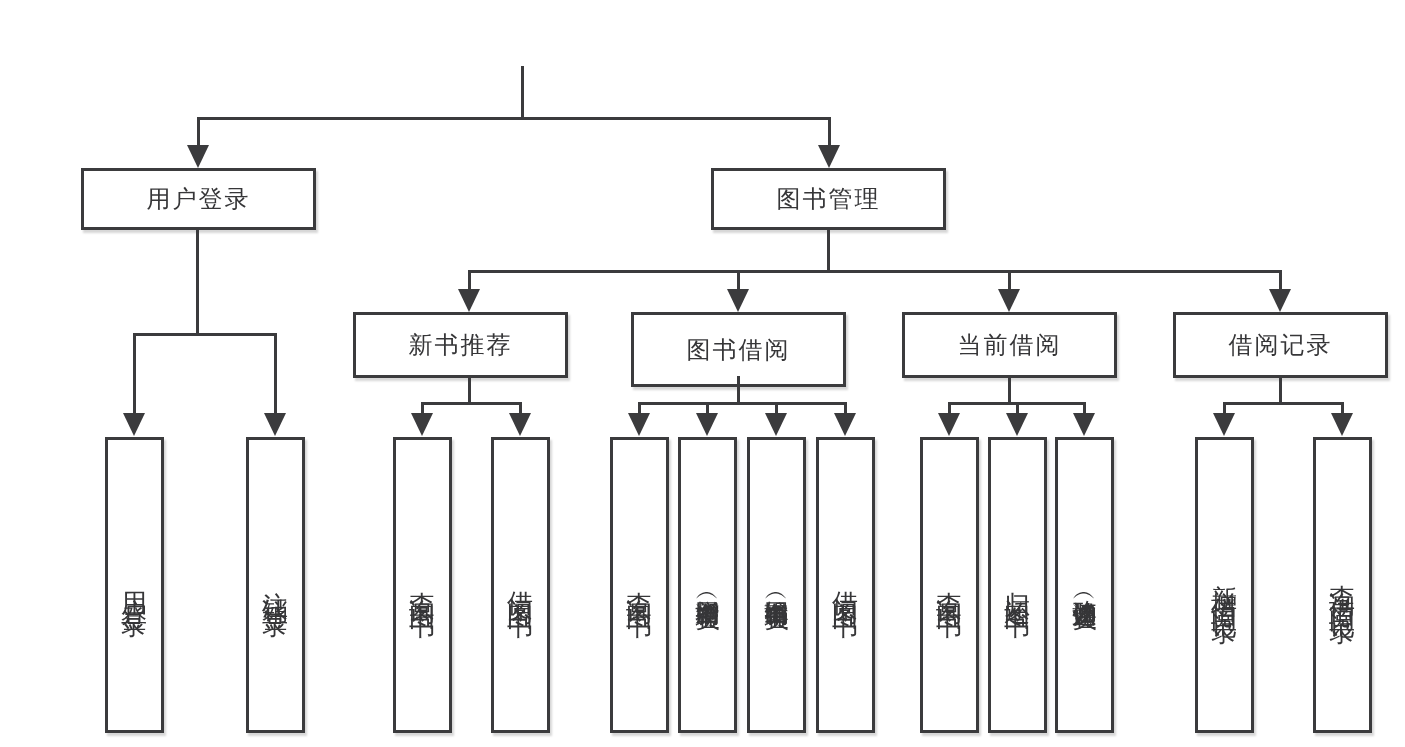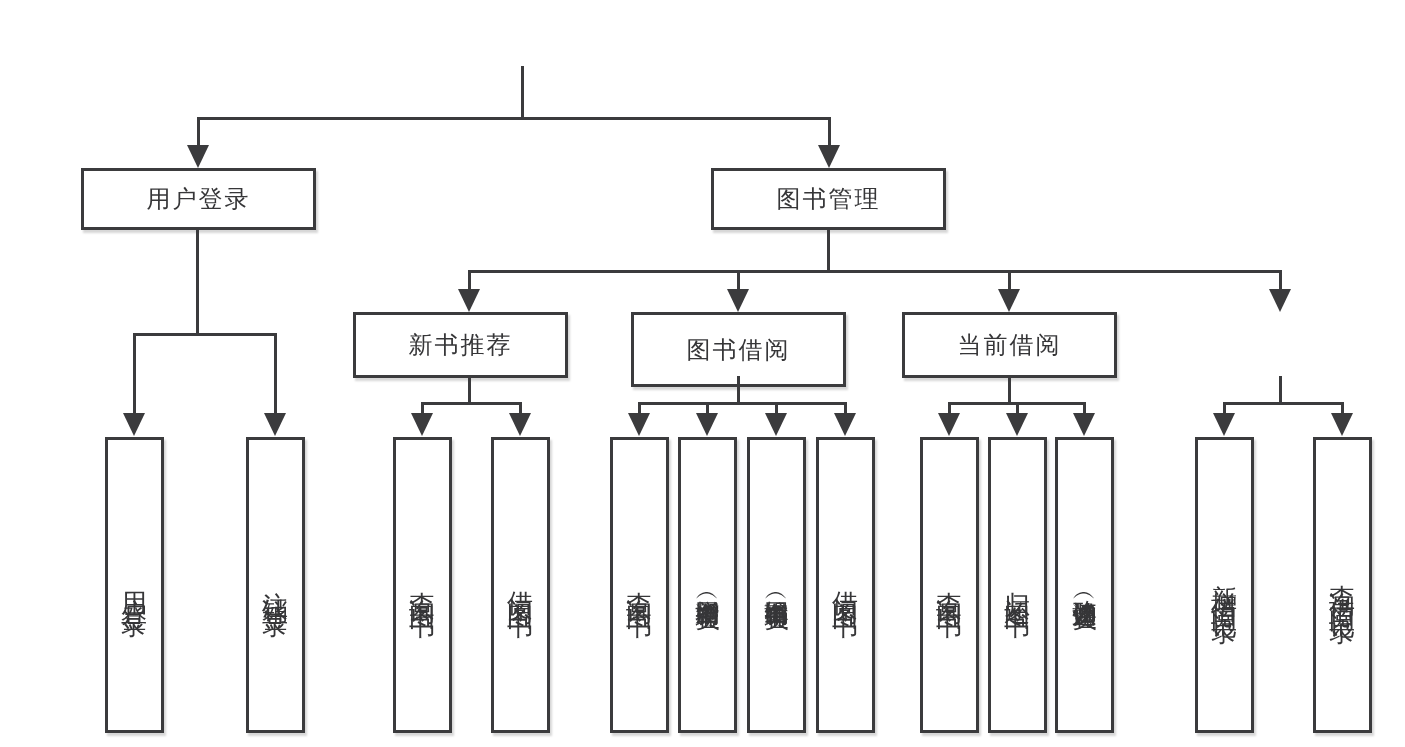--- a/index.html
+++ b/index.html
@@ -87,20 +87,21 @@
   <div class="vl" style="left:1008px;top:272px;height:18px"></div>
   <div class="vl" style="left:1279px;top:272px;height:18px"></div>
   <div class="ah" style="left:458px;top:289px"></div>
   <div class="ah" style="left:727px;top:289px"></div>
   <div class="ah" style="left:998px;top:289px"></div>
   <div class="ah" style="left:1269px;top:289px"></div>
 
   <div class="box hbox" style="left:353px;top:312px;width:215px;height:66px">新书推荐</div>
   <div class="box hbox" style="left:631px;top:312px;width:215px;height:75px">图书借阅</div>
   <div class="box hbox" style="left:902px;top:312px;width:215px;height:66px">当前借阅</div>
+  <div class="box hbox" style="left:1173px;top:312px;width:215px;height:66px">借阅记录</div>
 
   <div class="vl" style="left:468px;top:376px;height:29px"></div>
   <div class="vl" style="left:737px;top:376px;height:29px"></div>
   <div class="vl" style="left:1008px;top:376px;height:29px"></div>
   <div class="vl" style="left:1279px;top:376px;height:29px"></div>
 
   <div class="hl" style="left:421px;top:402px;width:101px"></div>
   <div class="hl" style="left:638px;top:402px;width:209px"></div>
   <div class="hl" style="left:948px;top:402px;width:138px"></div>
   <div class="hl" style="left:1223px;top:402px;width:121px"></div>

